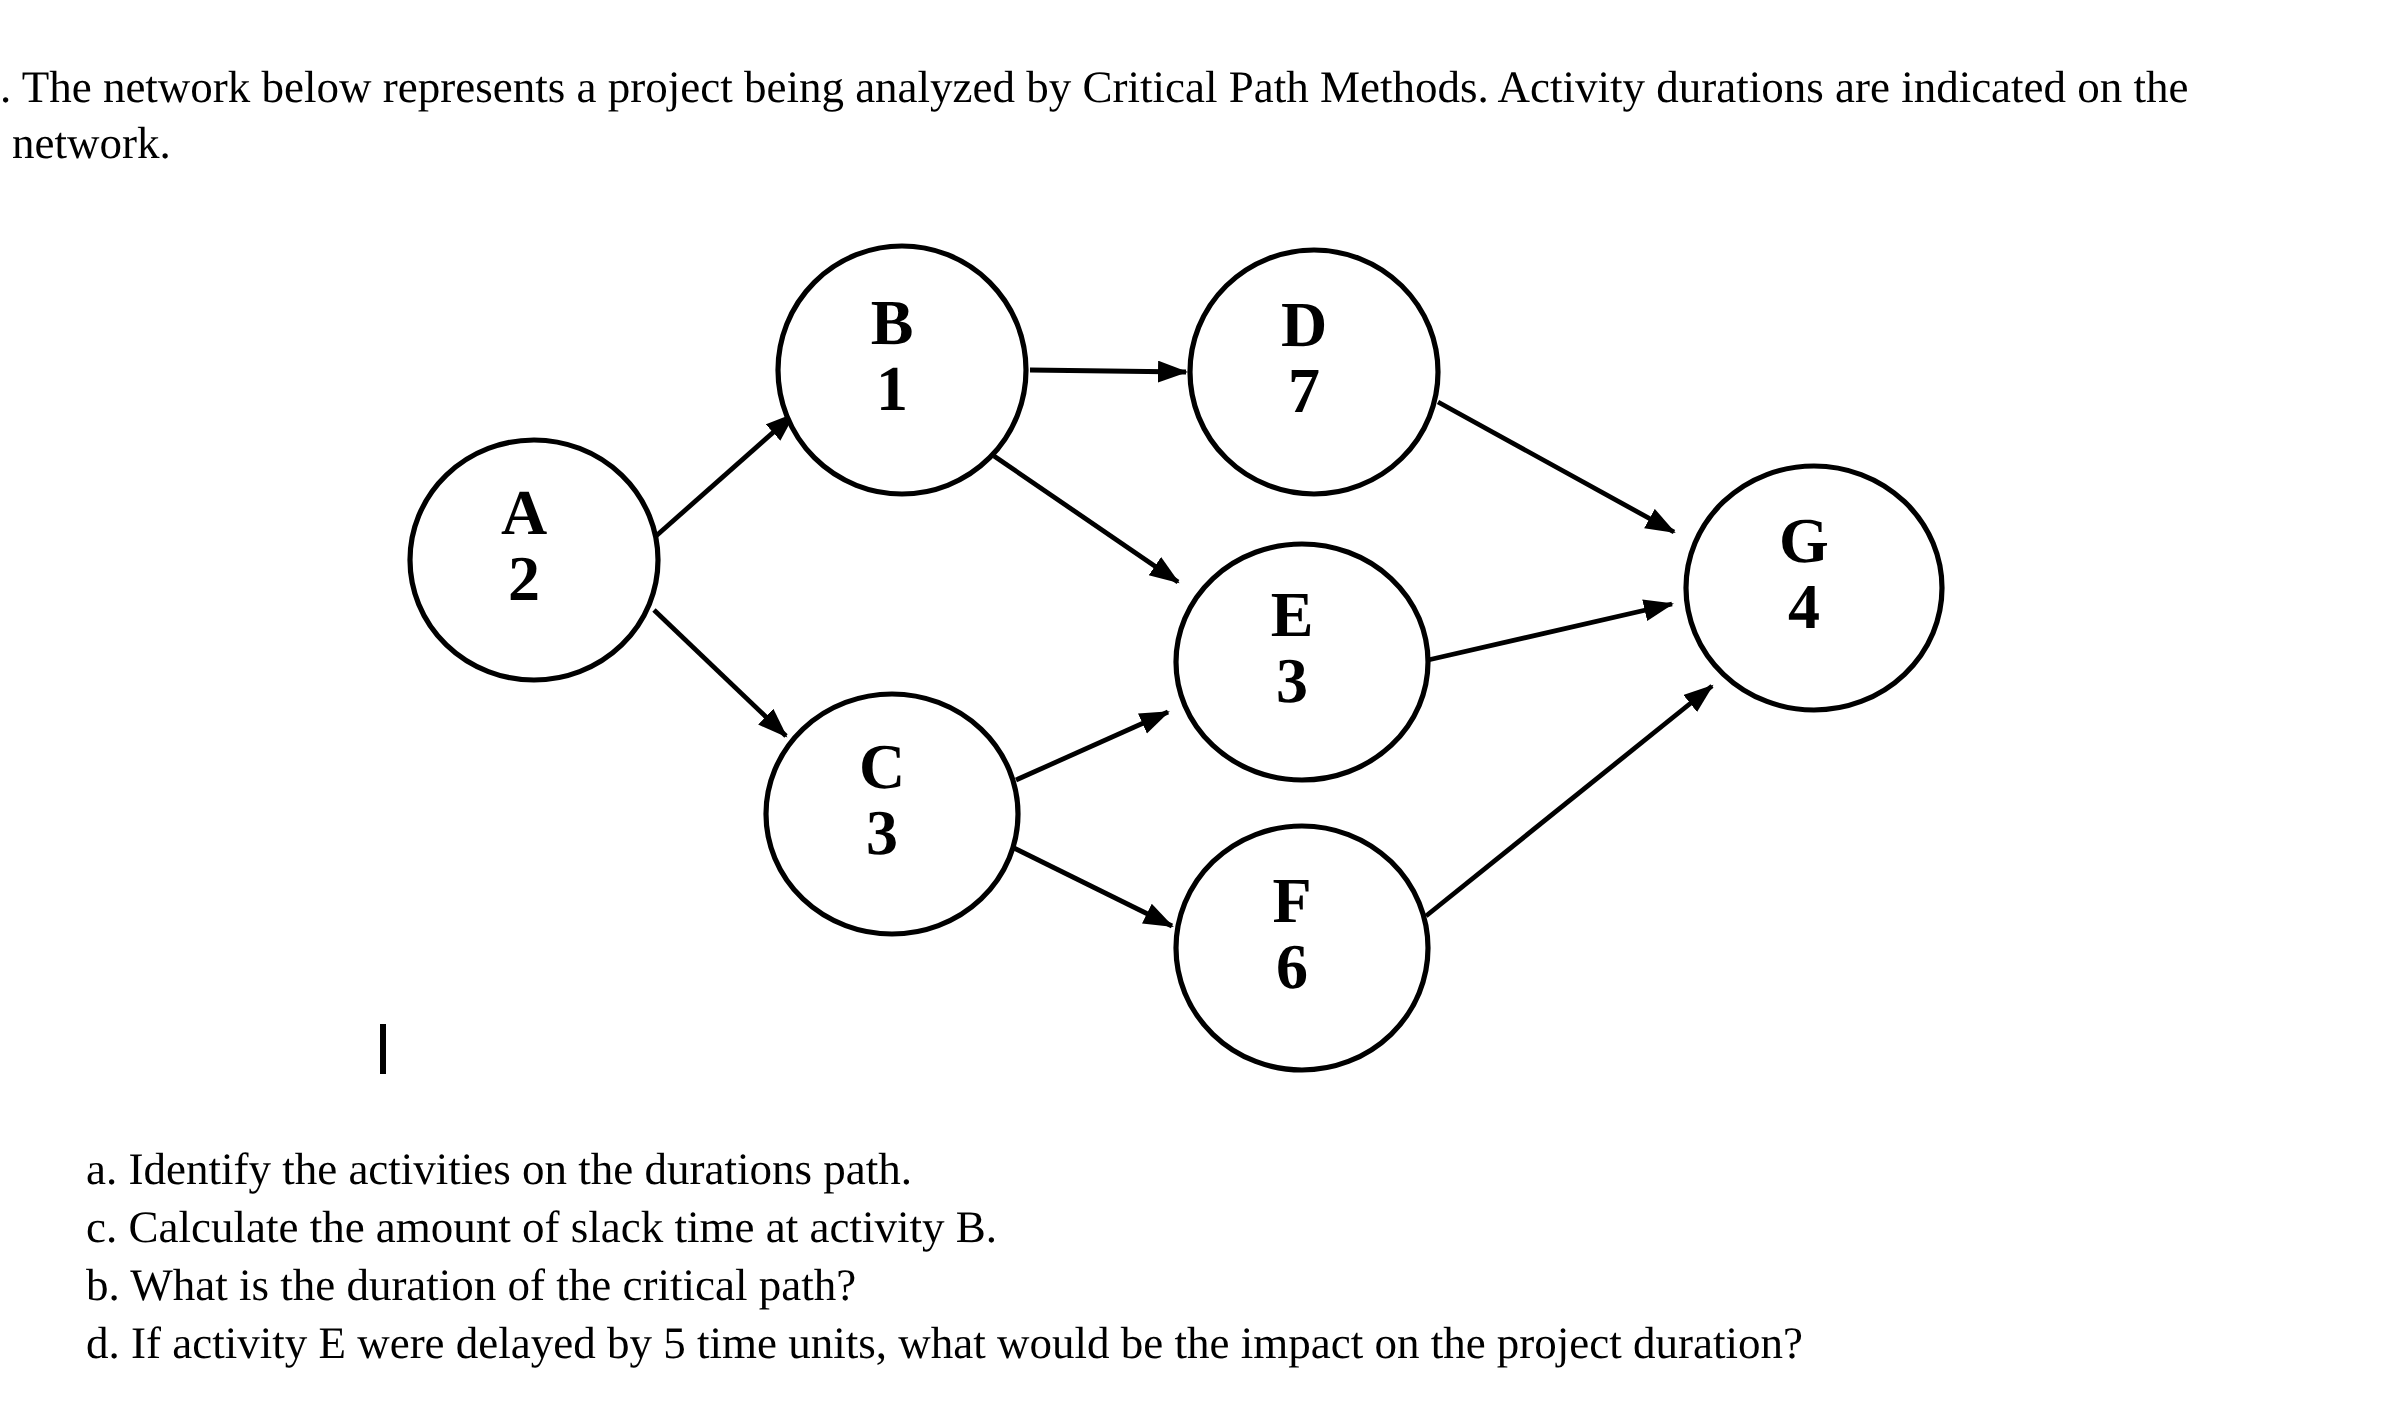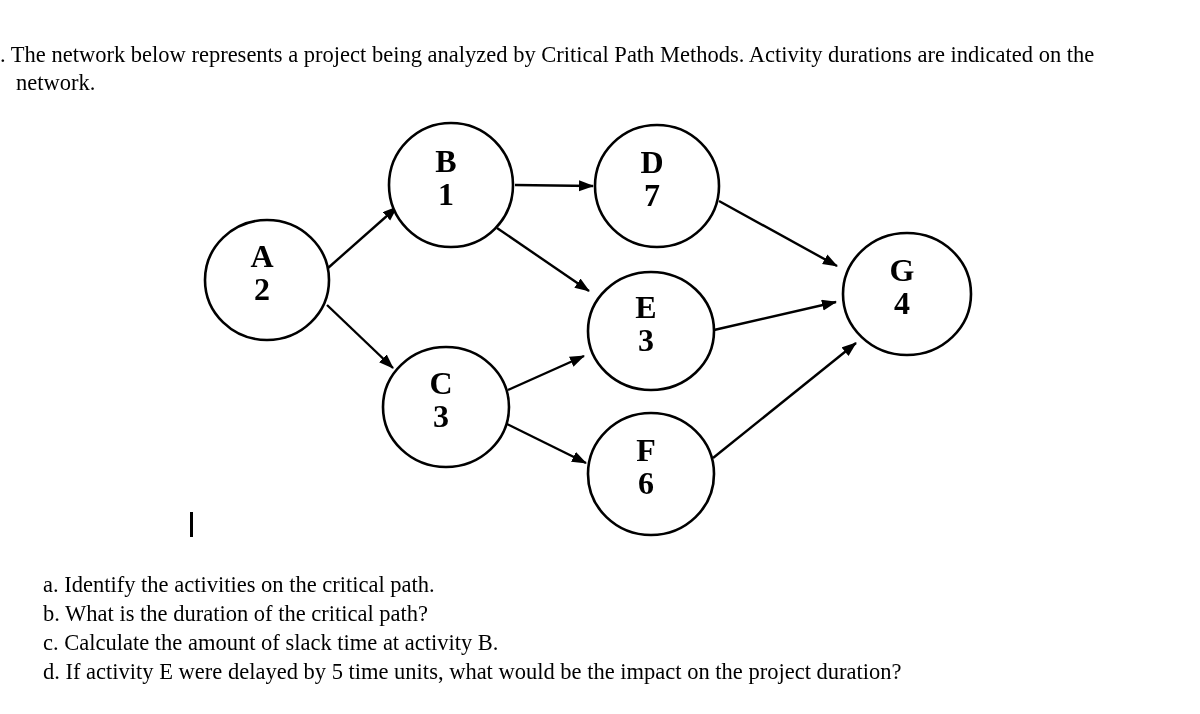--- a/index.html
+++ b/index.html
@@ -7,26 +7,26 @@
   body {
     position: relative;
     background: #ffffff;
     color: #000000;
     font-family: "Liberation Serif", serif;
     overflow: hidden;
   }
   .intro {
     position: absolute;
     left: 0;
-    top: 41px;
+    top: 30px;
     font-size: 22.5px;
     line-height: 28px;
     white-space: nowrap;
   }
-  .intro .line-2 { margin-left: 16px; }
+  .intro .line-2 { margin-left: 6px; }
   #diagram {
     position: absolute;
     left: 0;
     top: 0;
     width: 1200px;
     height: 714px;
   }
   .node-circle {
     fill: #ffffff;
     stroke: #000000;
@@ -121,17 +121,17 @@
         <ellipse cx="907" cy="294" rx="64" ry="61" class="node-circle"></ellipse>
         <text x="902" y="281" class="node-label">G</text>
         <text x="902" y="314" class="node-duration">4</text>
       </g>
     </g>
 </svg>
 
 <div class="text-cursor"></div>
 
 <div class="questions">
-  <div>a. Identify the activities on the critical path.</div>
+  <div>a. Identify the activities on the durations path.</div>
+  <div>c. Calculate the amount of slack time at activity B.</div>
   <div>b. What is the duration of the critical path?</div>
-  <div>c. Calculate the amount of slack time at activity B.</div>
   <div>d. If activity E were delayed by 5 time units, what would be the impact on the project duration?</div>
 </div>
 
 </body></html>

